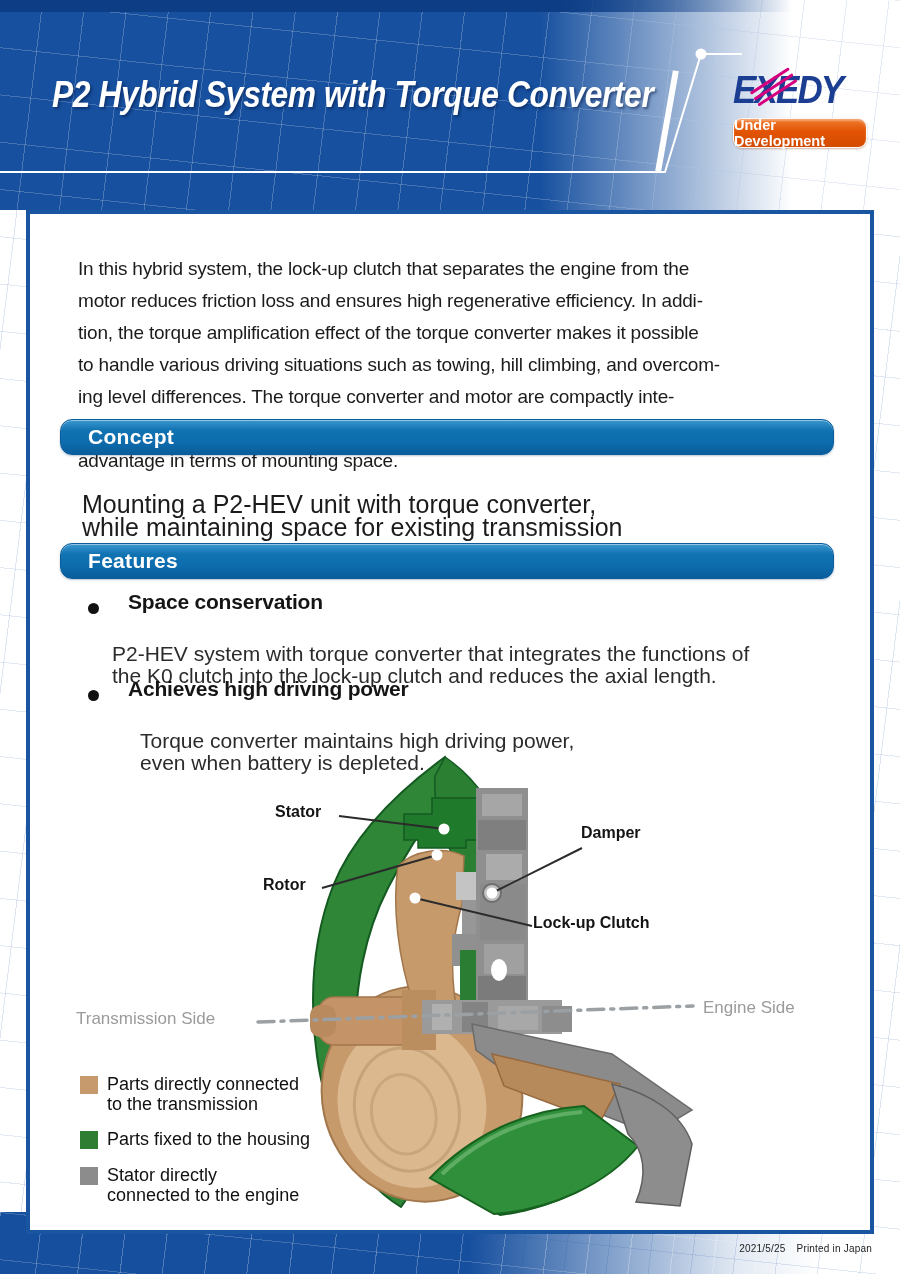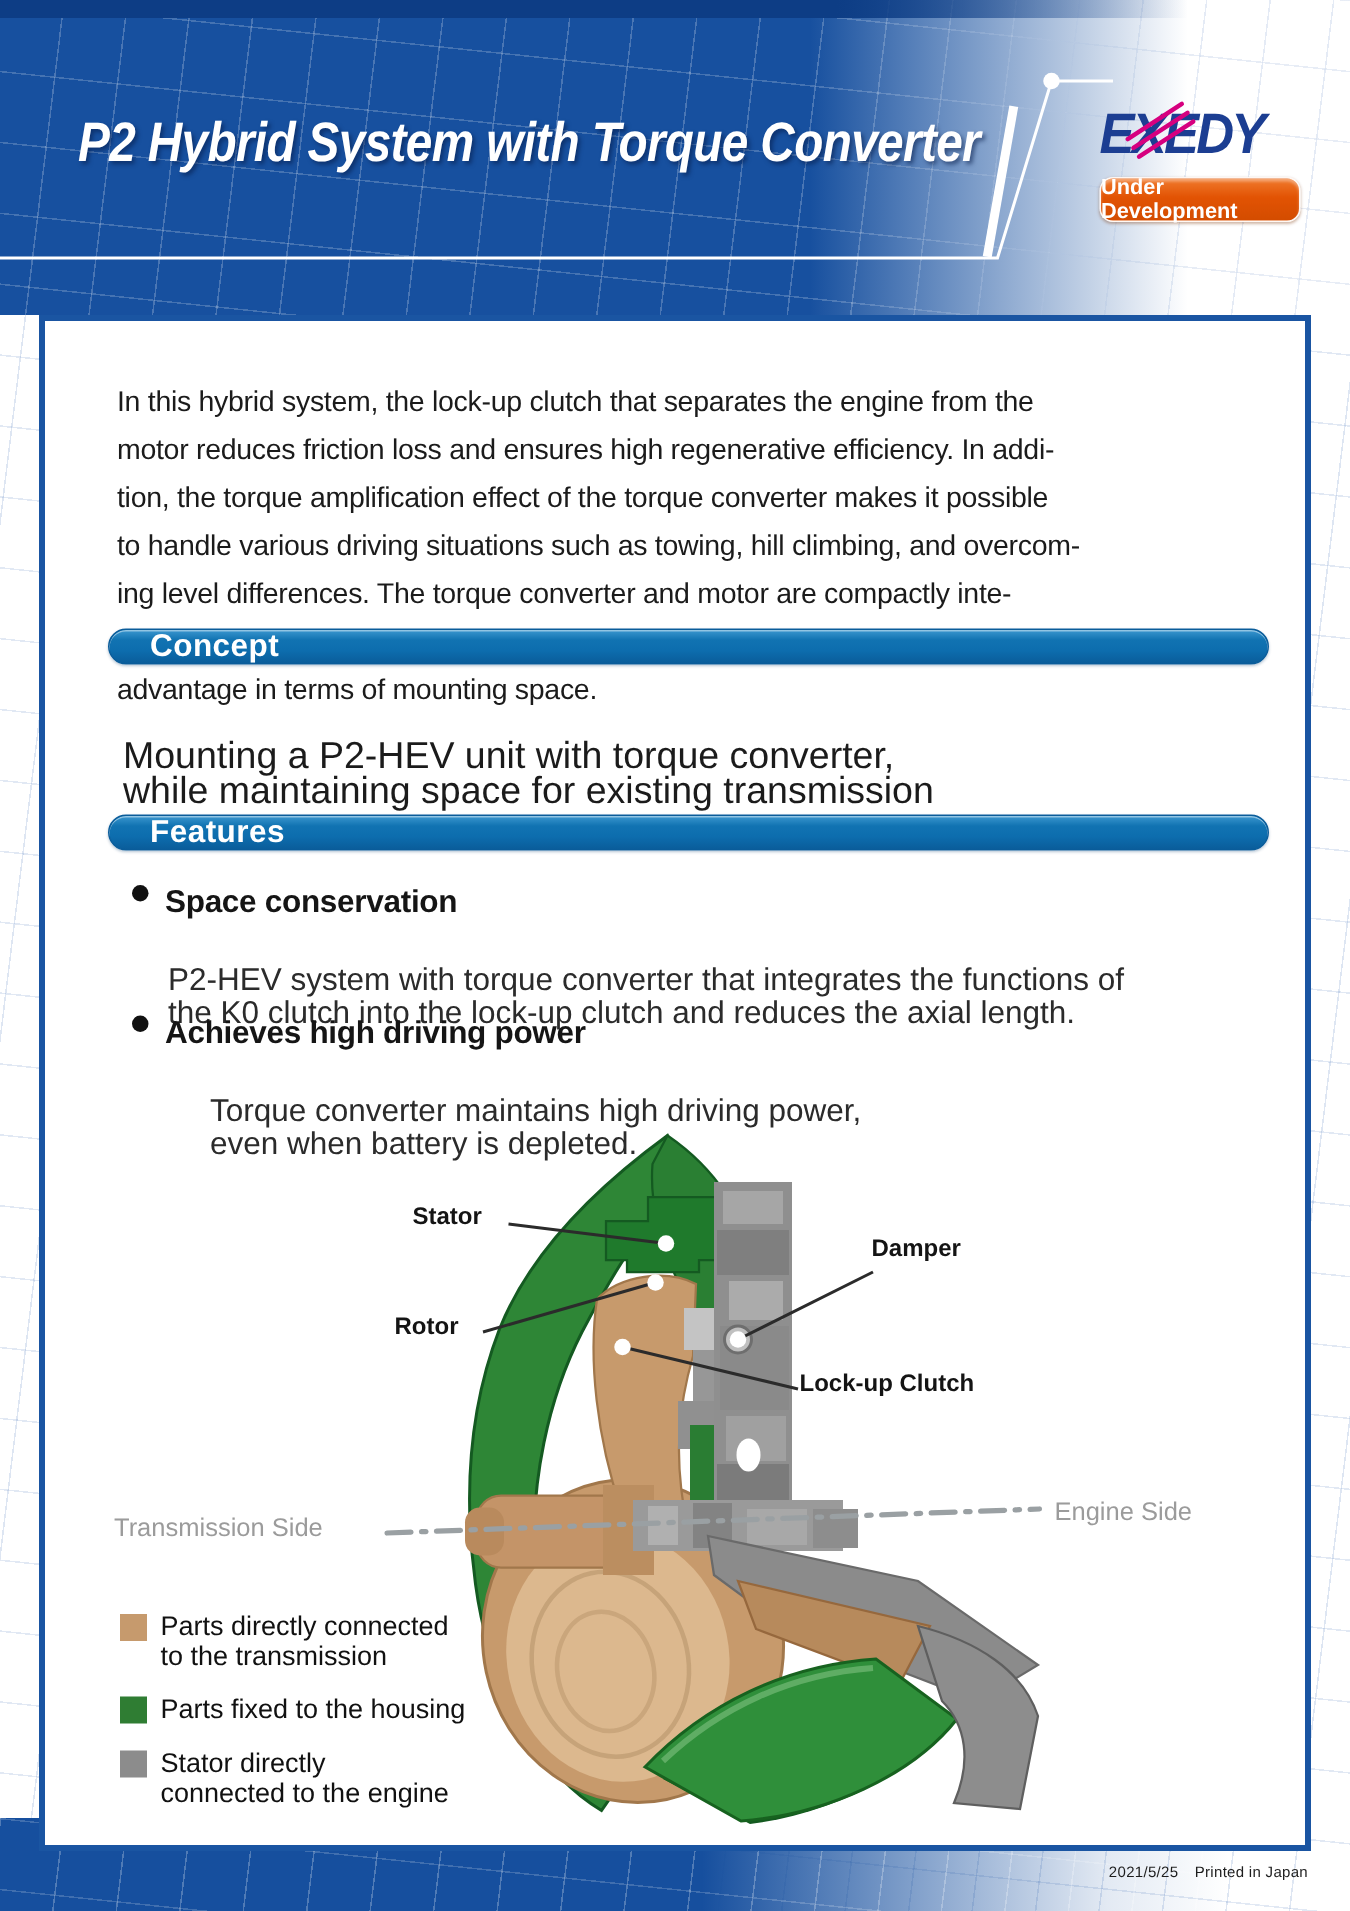--- a/index.html
+++ b/index.html
@@ -59,37 +59,37 @@
     position:absolute;left:26px;top:210px;width:848px;height:1024px;z-index:2;
     background:#ffffff;border:4px solid #1a55a2;box-sizing:border-box;
   }
   .card .abs{position:absolute;}
   .intro{
     left:48px;top:20px;width:772px;
     font-size:19px;line-height:32px;letter-spacing:-0.2px;color:#1b1b1b;
     white-space:pre-line;
   }
   .section-bar{
-    left:30px;width:774px;height:24px;border-radius:12px;
+    left:30px;width:774px;height:36px;border-radius:12px;
     background:linear-gradient(180deg,#3b97cf 0%,#1173b2 30%,#0d6dae 62%,#0a5d9b 100%);
     border:1px solid #0a5c9a;box-sizing:border-box;
     box-shadow:inset 0 1px 0 rgba(255,255,255,.45), 0 1px 2px rgba(10,60,110,.30);
-    display:flex;align-items:center;margin-left:12px;
+    display:flex;align-items:center;
   }
   .section-bar span{
     color:#ffffff;font-size:21px;font-weight:bold;letter-spacing:.3px;
     padding-left:27px;
   }
   .bar-concept{top:205px;}
   .bar-features{top:329px;}
   .concept-body{
     left:52px;top:254px;font-size:25px;line-height:23px;color:#1b1b1b;
     white-space:pre-line;
   }
-  .feat-row{left:58px;display:flex;align-items:flex-start;gap:11px;}
+  .feat-row{left:58px;display:flex;align-items:flex-end;gap:29px;}
   .feat-row .dot{width:11px;height:11px;border-radius:50%;background:#111;flex:0 0 auto;}
   .feat-row .t{font-size:21px;font-weight:bold;color:#151515;letter-spacing:-0.2px;}
   .feat1{top:376px;} .feat2{top:463px;}
   .feat-desc{
     left:82px;font-size:21px;line-height:21.5px;color:#2b2b2b;white-space:pre-line;
   }
   .desc1{top:408px;} .desc2{top:495px;margin-left:28px;}
   
   .diagram{left:22px;top:540px;width:790px;height:470px;}
   .dg-label{

